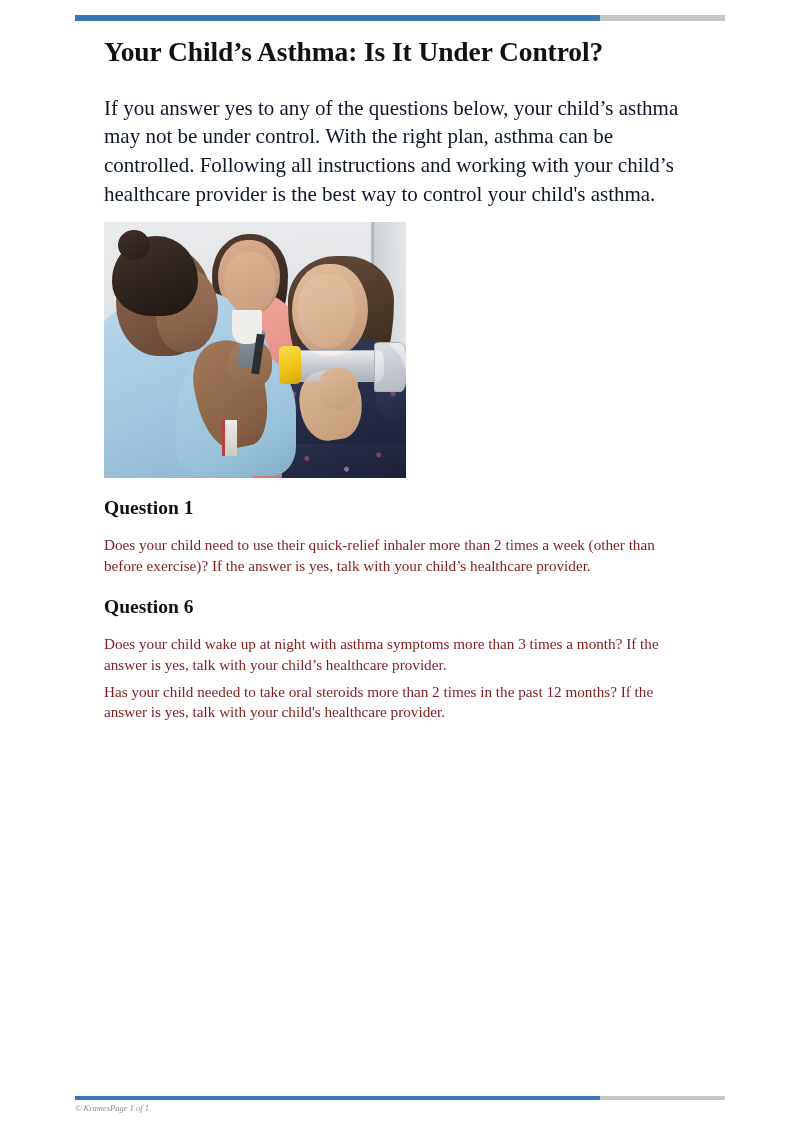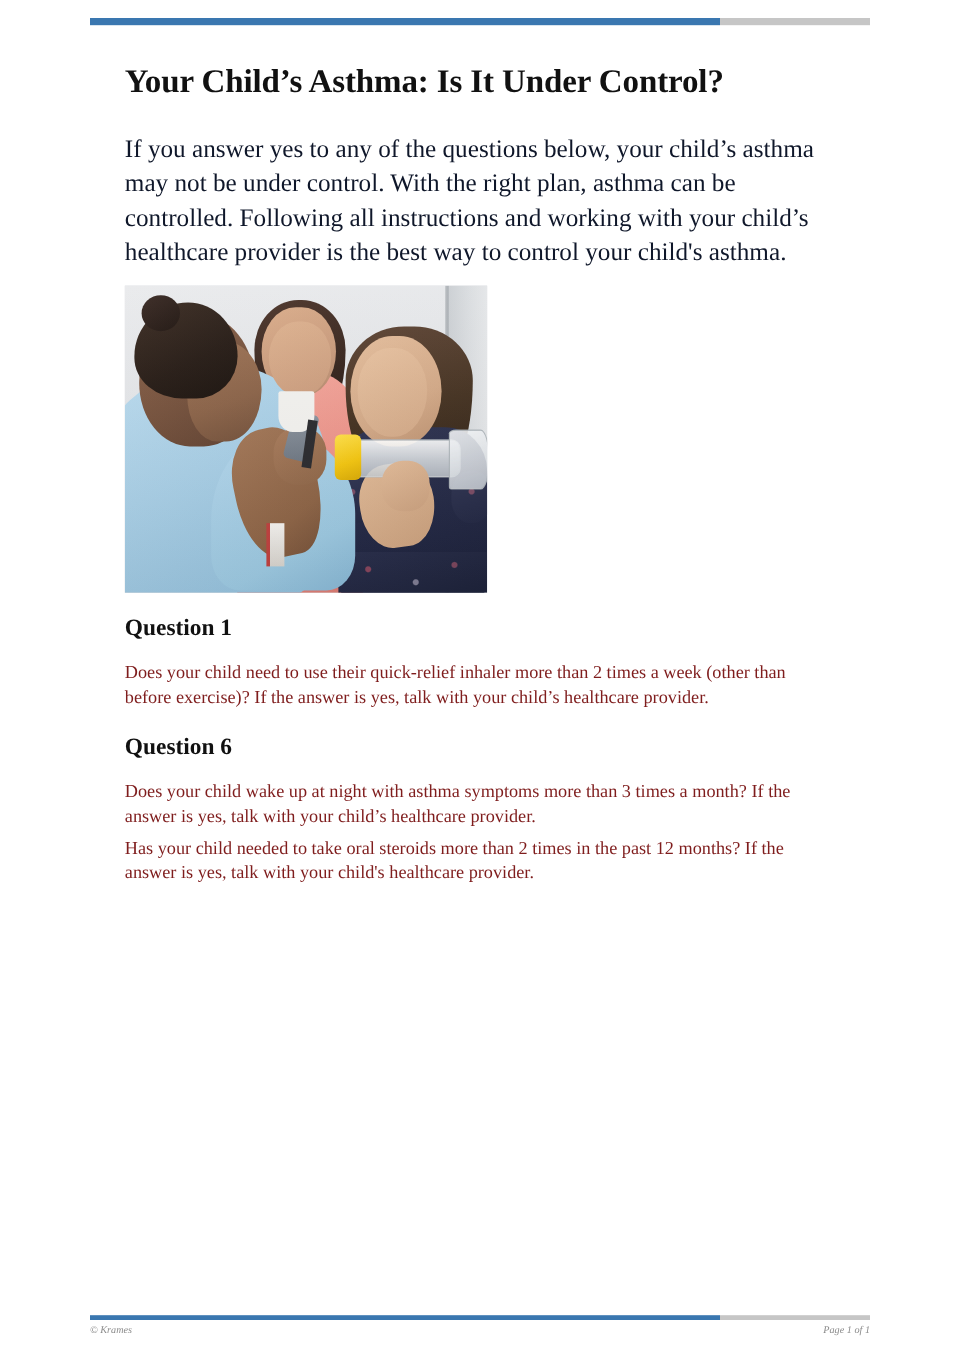--- a/index.html
+++ b/index.html
@@ -41,21 +41,21 @@
   .rule-gray {
     height: 100%;
     background: #c6c6c6;
     flex: 1 1 auto;
   }
 
   
   .content {
     position: absolute;
     left: 104px;
-    top: 52px;
+    top: 36px;
     width: 592px;
   }
 
   h1.doc-title {
     font-family: "Liberation Serif", "DejaVu Serif", serif;
     font-size: 27.5px;
     font-weight: bold;
     line-height: 1.16;
     margin: 0 0 26px 0;
     letter-spacing: -0.1px;
@@ -383,21 +383,21 @@
   }
   .footer-rule .rule-blue { flex: 0 0 525px; }
   .footer-rule .rule-gray { flex: 1 1 auto; }
 
   .footer-text {
     position: absolute;
     left: 75px;
     top: 1103px;
     width: 650px;
     display: flex;
-    justify-content: space-between;
+    justify-content: flex-start;
     font-family: "Liberation Serif", "DejaVu Serif", serif;
     font-style: italic;
     font-size: 8.5px;
     color: #8c8c8c;
   }
 </style>
 </head>
 <body>
 
 <div class="page">

